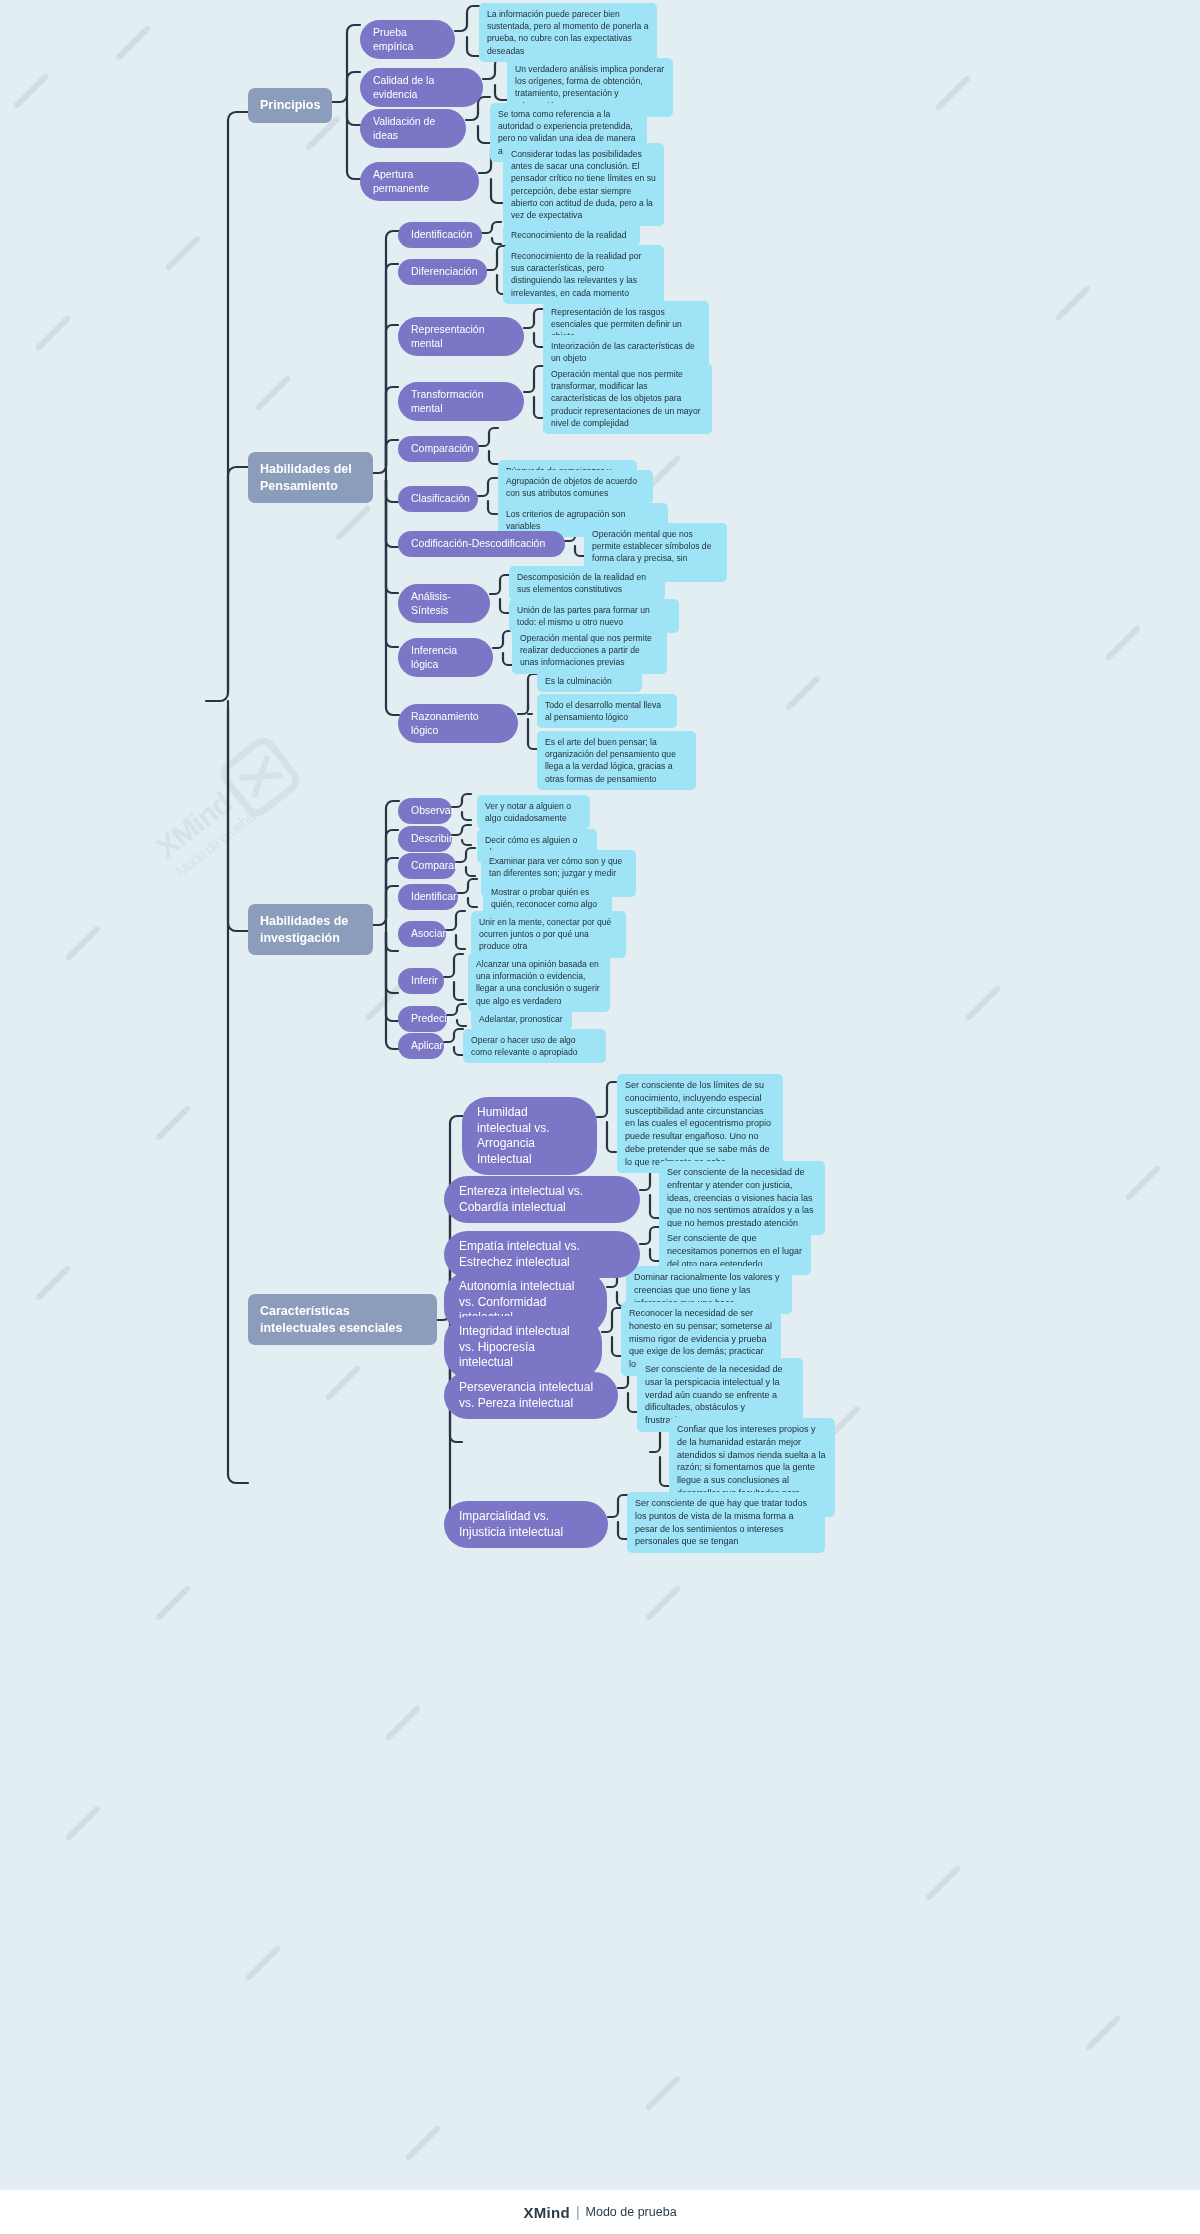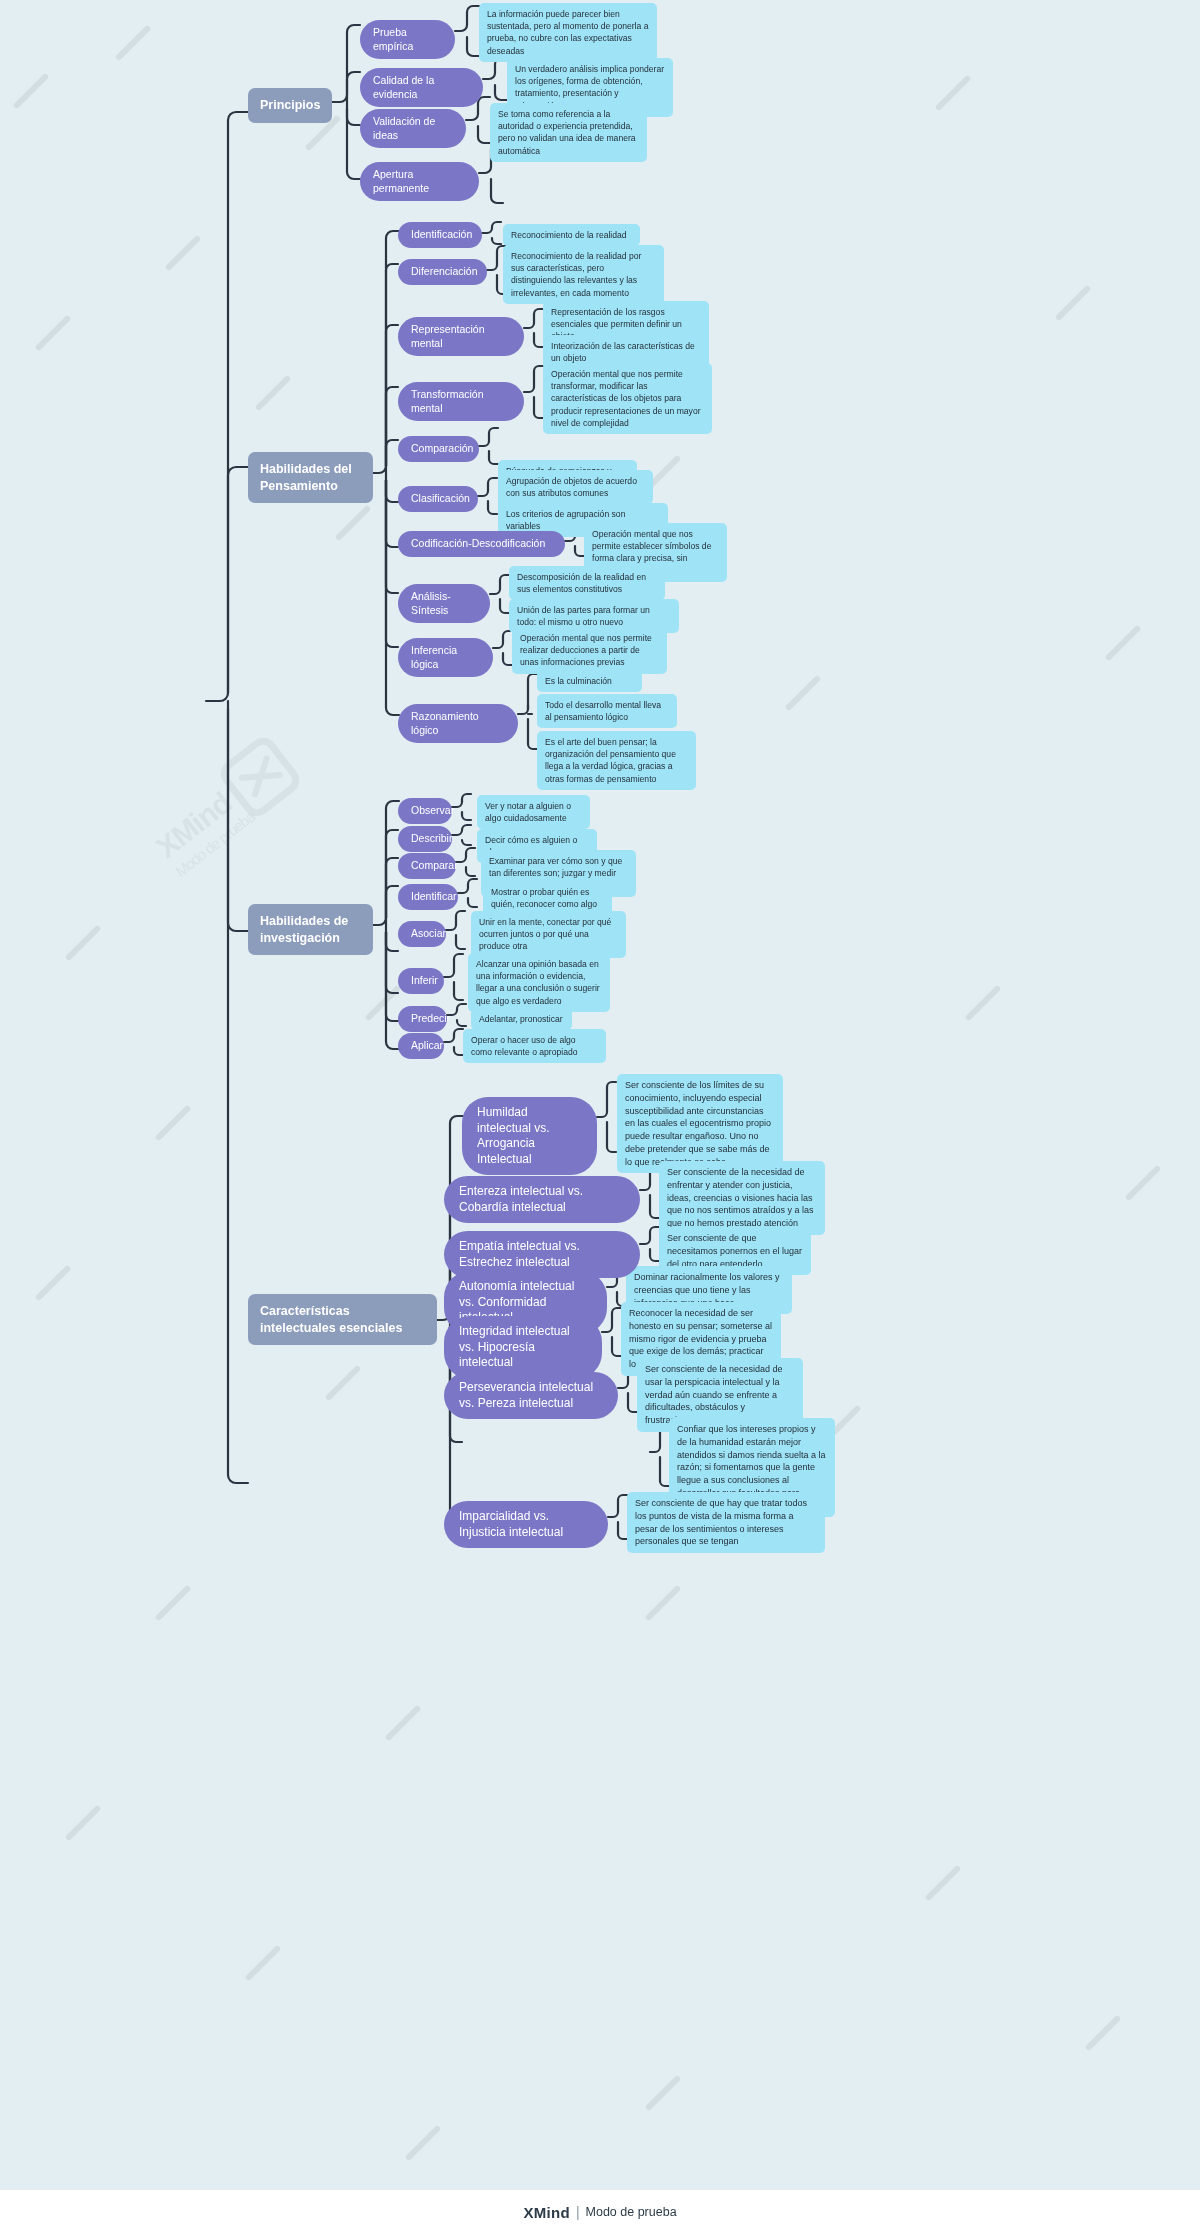--- a/index.html
+++ b/index.html
@@ -345,20 +345,23 @@
   <div class="pill" style="left:360px;top:109px;width:106px;">
     <span>Validación de ideas</span>
   </div>
   <div class="leaf" style="left:490px;top:103px;width:157px;">
     <span>Se toma como referencia a la autoridad o experiencia pretendida, pero no validan una idea de manera automática</span>
   </div>
 
   <div class="pill" style="left:360px;top:162px;width:119px;">
     <span>Apertura permanente</span>
   </div>
+  <div class="leaf" style="left:503px;top:143px;width:161px;">
+    <span>Considerar todas las posibilidades antes de sacar una conclusión. El pensador crítico no tiene límites en su percepción, debe estar siempre abierto con actitud de duda, pero a la vez de expectativa</span>
+  </div>
 
   <div class="branch" style="left:248px;top:452px;width:125px;">
     <span>Habilidades del Pensamiento</span>
   </div>
 
   <div class="pill" style="left:398px;top:222px;width:84px;">
     <span>Identificación</span>
   </div>
   <div class="leaf" style="left:503px;top:224px;width:137px;">
     <span>Reconocimiento de la realidad</span>

